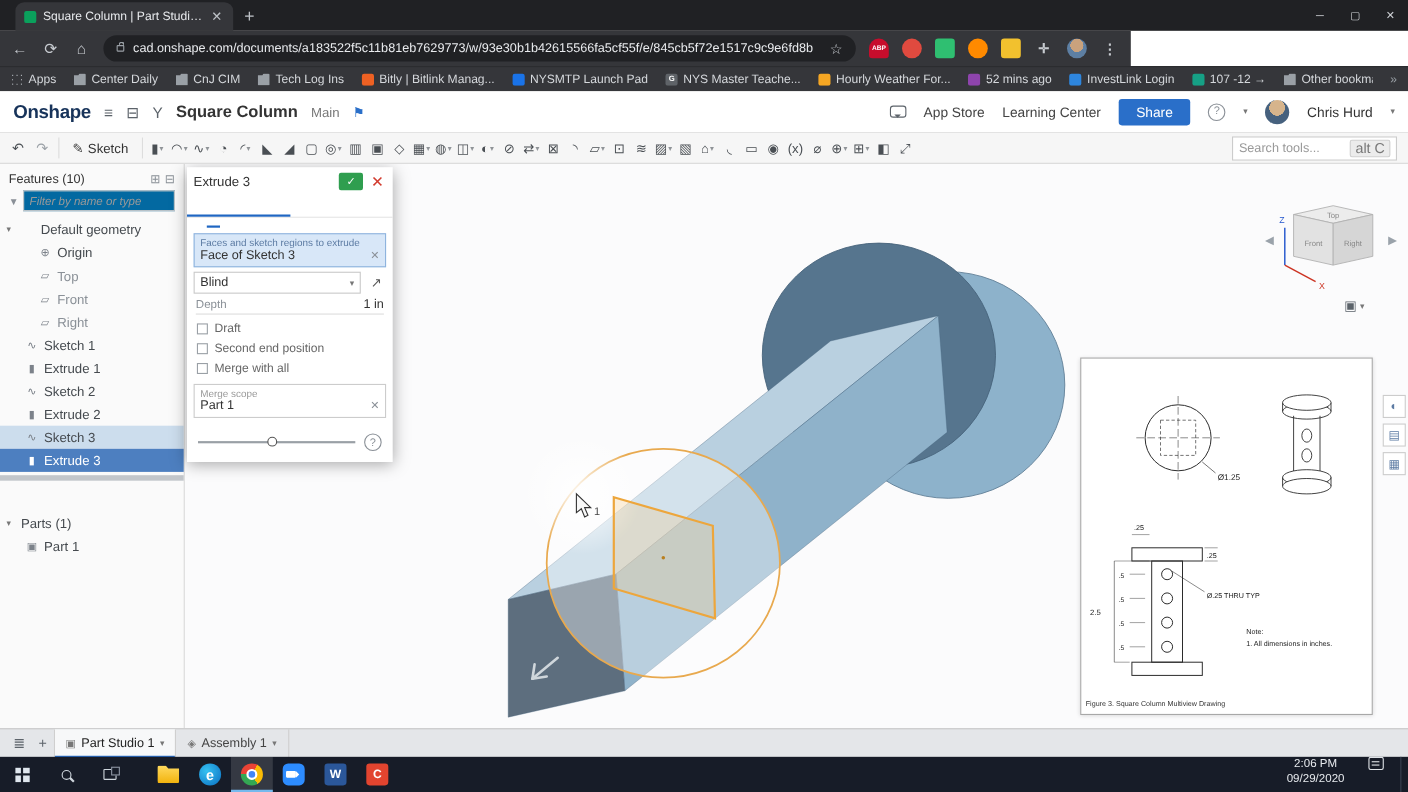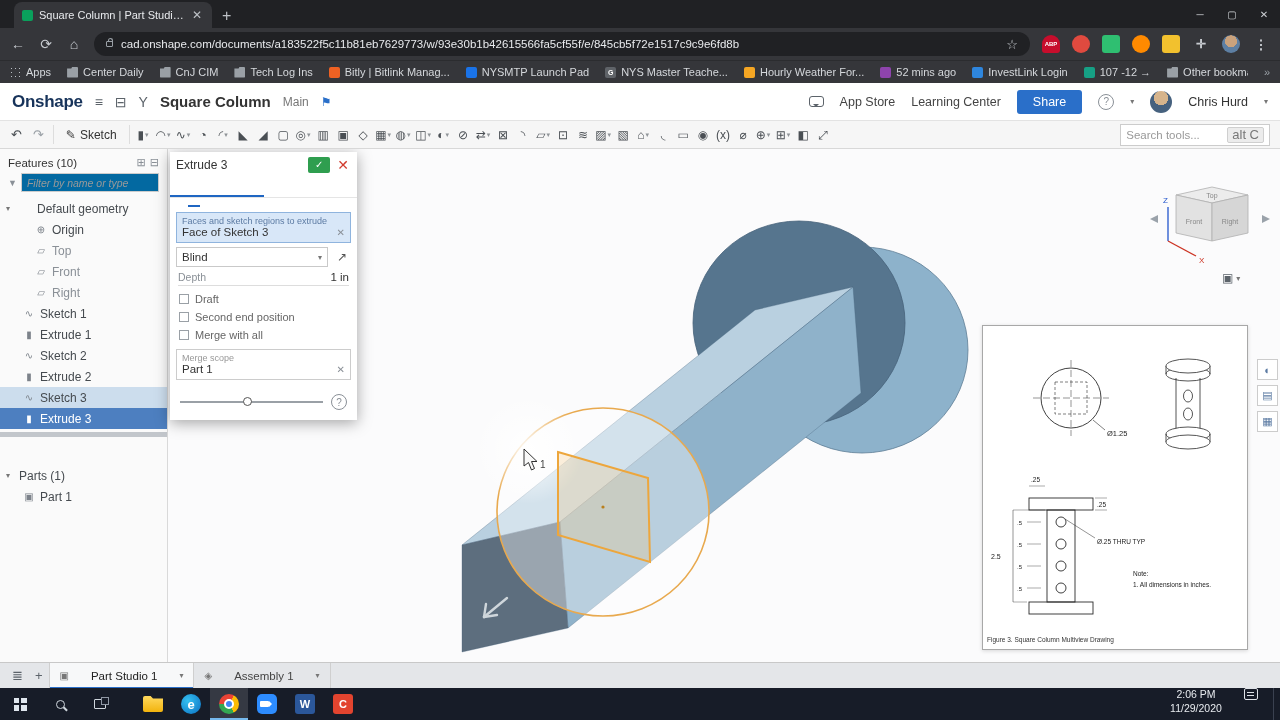--- a/index.html
+++ b/index.html
@@ -8,21 +8,21 @@
 
 #tabstrip{position:absolute;left:0;top:0;width:1280px;height:28px;background:#202124;display:flex;align-items:flex-end}
 .tab{margin-left:14px;width:198px;height:26px;background:#35363a;border-radius:8px 8px 0 0;display:flex;align-items:center;padding:0 8px;gap:6px;color:#e8eaed;font-size:11px}
 .tab .ttl{flex:1;white-space:nowrap;overflow:hidden;text-overflow:ellipsis}
 .favicon{width:11px;height:11px;background:#0aa05c;border-radius:2px;flex:0 0 auto}
 .tclose{color:#bdc1c6;font-size:12px;padding:0 2px}
 .newtab{color:#bdc1c6;font-size:16px;margin-left:10px;line-height:24px}
 #winctl{position:absolute;right:0;top:0;height:28px;display:flex}
 #winctl span{width:32px;height:28px;display:flex;align-items:center;justify-content:center;color:#cfd2d6;font-size:10px}
 
-#urlbar{position:absolute;left:0;top:28px;width:1280px;height:32px;background:#35363a;display:flex;align-items:center;padding:0 10px;gap:12px}
+#urlbar{position:absolute;left:0;top:28px;width:1028px;height:32px;background:#35363a;display:flex;align-items:center;padding:0 10px;gap:12px}
 .navic{color:#c7cbd0;font-size:14px;width:16px;text-align:center}
 .navic.back::before{content:"←"}.navic.refresh::before{content:"⟳"}.navic.home::before{content:"⌂"}
 #urlpill{flex:1;height:24px;background:#202124;border-radius:12px;color:#e8eaed;font-size:11.5px;display:flex;align-items:center;padding:0 12px;gap:8px;min-width:0}
 #urlpill .lock{width:7px;height:6px;border:1.2px solid #9aa0a6;border-radius:1px;position:relative;flex:0 0 auto}
 #urlpill .lock::before{content:"";position:absolute;left:0.5px;top:-4px;width:3px;height:3px;border:1.2px solid #9aa0a6;border-bottom:none;border-radius:3px 3px 0 0}
 #urlpill .u{flex:1;white-space:nowrap;overflow:hidden;text-overflow:ellipsis}
 #urlpill .star::before{content:"☆";color:#c7cbd0;font-size:13px}
 .extic{width:18px;height:18px;border-radius:3px;display:flex;align-items:center;justify-content:center;color:#fff;font-size:6px;font-weight:bold;flex:0 0 auto}
 .ext-abp{background:#c70d2c;border-radius:9px 9px 3px 3px}
 .ext-adb{background:#e04a3f;border-radius:50%}
@@ -128,21 +128,21 @@
 .track{flex:1;height:2px;background:#9aa0a6;position:relative}
 .track .handle{position:absolute;left:44%;top:-4px;width:9px;height:9px;border-radius:50%;background:#fff;border:1.4px solid #555}
 
 #viewopt{position:absolute;left:1222px;top:122px;display:flex;align-items:center;gap:3px;color:#5c636a;font-size:12px}
 #sidebtns{position:absolute;right:2px;top:210px;display:flex;flex-direction:column;gap:5px}
 #sidebtns span{width:21px;height:21px;background:#fff;border:1px solid #ccc;display:flex;align-items:center;justify-content:center;color:#5c7ba3;font-size:11px}
 #refdrawing{position:absolute;left:982px;top:176px;width:266px;height:325px;background:#fff;border:1px solid #a8a8a8;box-shadow:0 1px 4px rgba(0,0,0,.15)}
 
 #doctabs{position:absolute;left:0;top:662px;width:1280px;height:26px;background:#e4e6e9;border-top:1px solid #c8c8c8;display:flex;align-items:center;padding-left:6px}
 .dbar-ic{color:#5c636a;font-size:13px;padding:0 6px}
-.dtab2{height:26px;display:flex;align-items:center;gap:22px;padding:0 10px;font-size:11.5px;color:#444;border-right:1px solid #cfcfcf}
+.dtab2{height:26px;display:flex;align-items:center;gap:5px;padding:0 10px;font-size:11.5px;color:#444;border-right:1px solid #cfcfcf}
 .dtab2.active{background:#f7f8f9;border-left:1px solid #cfcfcf;box-shadow:inset 0 -2px 0 #2a6fc9;color:#222}
 .dtic{font-size:10px;color:#777}
 .part-studio-icon::before{content:"▣"}
 .assembly-icon::before{content:"◈"}
 
 #taskbar{position:absolute;left:0;top:688px;width:1280px;height:32px;background:#171c28;display:flex;align-items:center;color:#e7eaee}
 .tb{width:40px;height:32px;display:flex;align-items:center;justify-content:center}
 .start-grid{width:13px;height:13px;display:grid;grid-template-columns:1fr 1fr;grid-template-rows:1fr 1fr;gap:1.5px}
 .start-grid i{background:#dfe6ee}
 .glass{width:9px;height:9px;border:1.6px solid #cfd6dd;border-radius:50%;position:relative}
@@ -747,18 +747,18 @@
     <div style="display:flex;align-items:center;gap:9px">
         <span class="tri"></span>
         <span class="tri"></span>
         <span class="tri"></span>
         <span class="tri"></span>
         <span class="tri"></span>
         <span class="tri"></span>
       </div>
     <div id="clock">
       <div>2:06 PM</div>
-      <div>11/29/2020</div>
+      <div>09/29/2020</div>
     </div>
     <span class="acic"></span>
     <span class="sliver"></span>
   </div>
 </div>
 
 </body></html>

